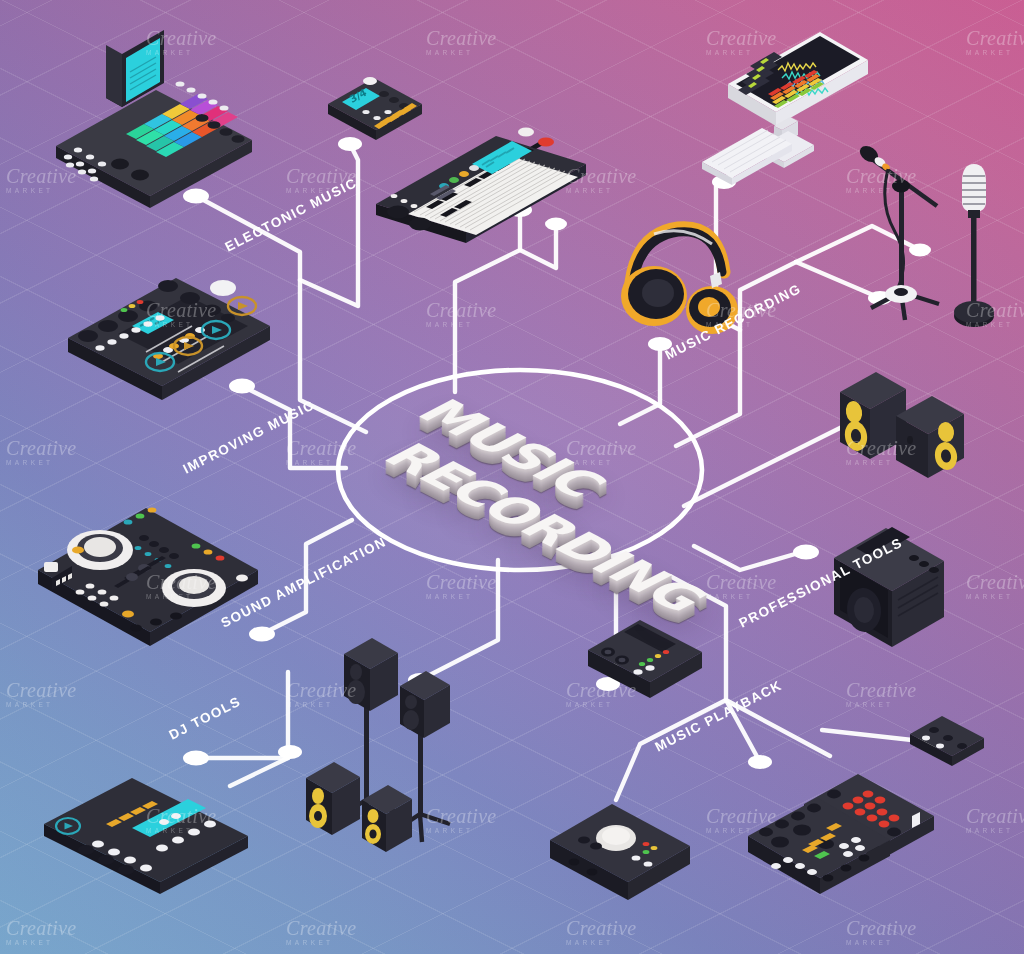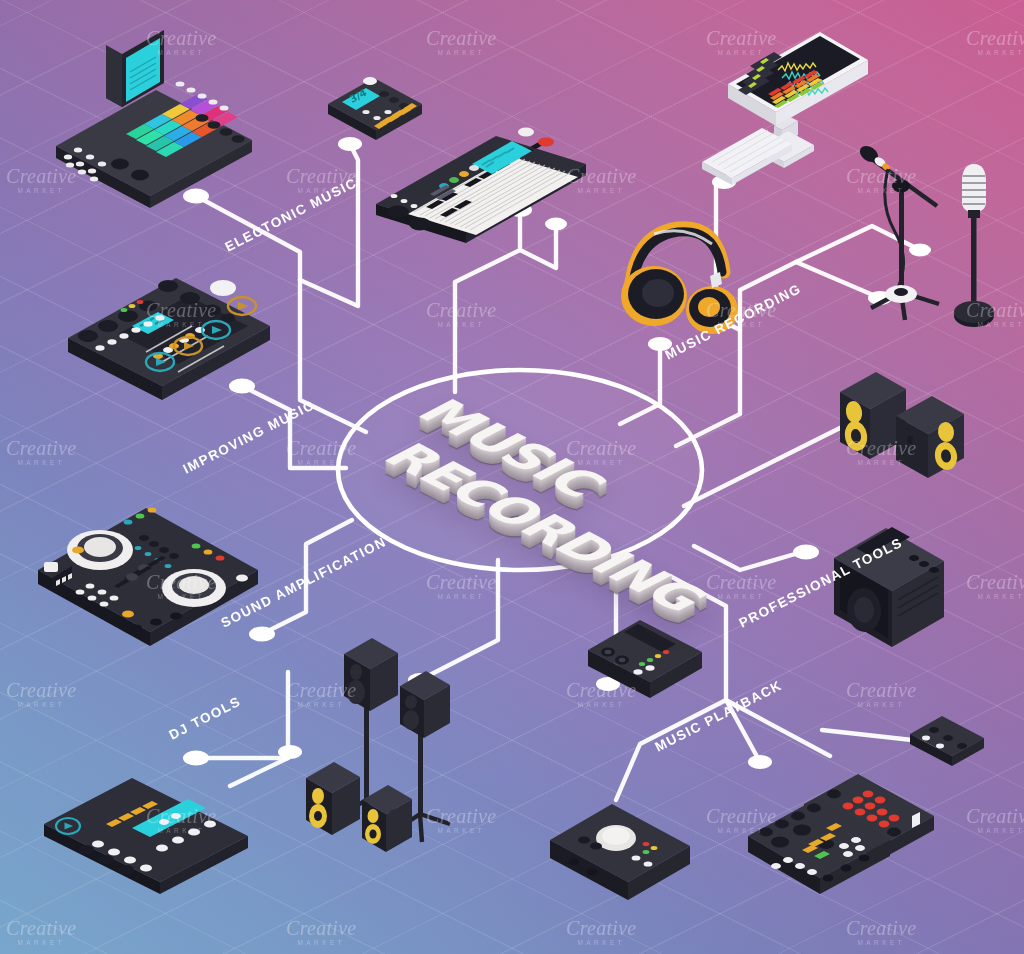--- a/index.html
+++ b/index.html
@@ -88,21 +88,20 @@
   #title-line2 { left: 72px;  top: 58px; }
 
   
   .device { position:absolute; z-index:5; }
   .device svg { display:block; overflow:visible; }
 
   
   #watermarks { position:absolute; inset:0; z-index:8; pointer-events:none; }
   .wm {
     position:absolute;
-    text-align:center;
     color:rgba(255,255,255,0.30);
     font-family:"Liberation Serif", serif;
     line-height:1;
     user-select:none;
   }
   .wm .wm-main { font-size:20px; font-style:italic; display:block; letter-spacing:.3px; }
   .wm .wm-sub  { font-size:6.5px; letter-spacing:3.4px; display:block; margin-top:2px;
                  font-family:"Liberation Sans", sans-serif; font-style:normal; }
 </style>
 </head>

